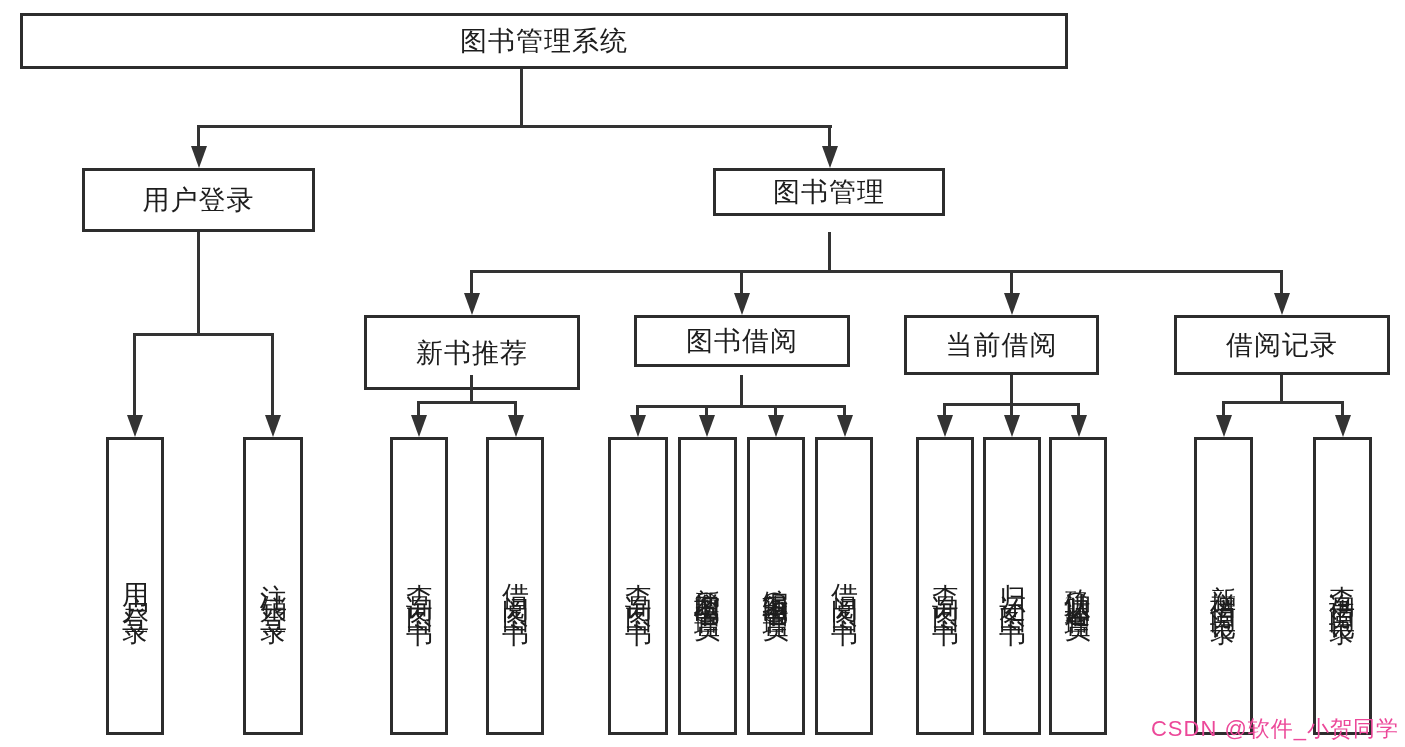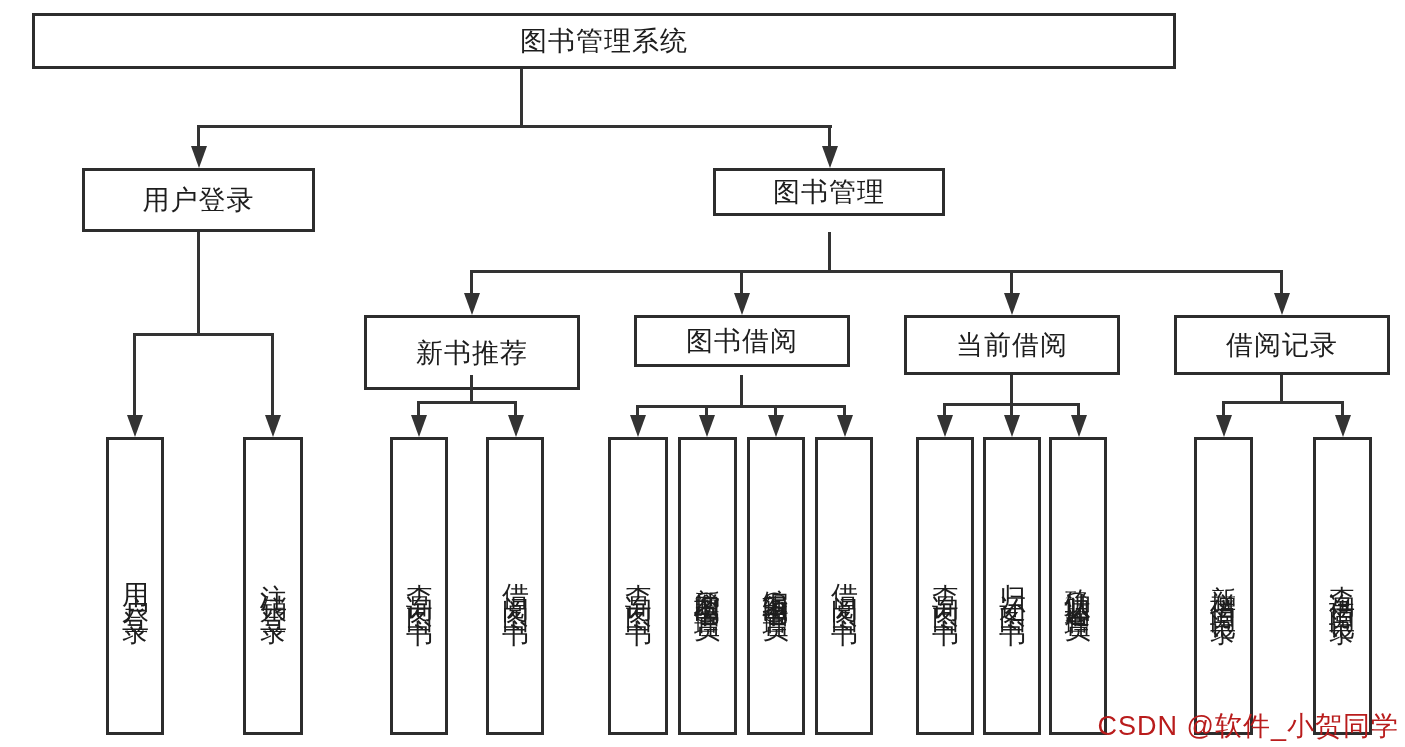--- a/index.html
+++ b/index.html
@@ -28,29 +28,29 @@
   .leaf.lng span{ letter-spacing:4px; font-size:26px; }
   .vline{ position:absolute; width:3px; background:#333333; }
   .hline{ position:absolute; height:3px; background:#333333; }
   .arrow{
     position:absolute; width:0; height:0;
     border-left:8px solid transparent; border-right:8px solid transparent;
     border-top:22px solid #333333;
   }
   .watermark{
     position:absolute; right:6px; bottom:3px;
-    font-size:27px; color:#b91c1c; letter-spacing:1px; z-index:5;
+    font-size:22px; color:#ec4899; letter-spacing:1px; z-index:5;
   }
 </style>
 </head>
 <body>
 
 <div id="stage">
 
-  <div class="box" style="left:32px; top:13px; width:1144px; height:56px;">
+  <div class="box" style="left:20px; top:13px; width:1048px; height:56px;">
     <span>图书管理系统</span>
   </div>
 
   <div class="vline" style="left:520px; top:69px; height:58px;"></div>
   <div class="hline" style="left:197px; top:125px; width:635px;"></div>
   <div class="vline" style="left:197px; top:125px; height:23px;"></div>
   <div class="arrow" style="left:191px; top:146px;"></div>
   <div class="vline" style="left:828px; top:125px; height:23px;"></div>
   <div class="arrow" style="left:822px; top:146px;"></div>
 
@@ -78,21 +78,21 @@
   <div class="arrow" style="left:1004px; top:293px;"></div>
   <div class="vline" style="left:1280px; top:270px; height:25px;"></div>
   <div class="arrow" style="left:1274px; top:293px;"></div>
 
   <div class="box" style="left:364px; top:315px; width:216px; height:75px;">
     <span>新书推荐</span>
   </div>
   <div class="box" style="left:634px; top:315px; width:216px; height:52px;">
     <span>图书借阅</span>
   </div>
-  <div class="box" style="left:904px; top:315px; width:216px; height:60px;">
+  <div class="box" style="left:904px; top:315px; width:195px; height:60px;">
     <span>当前借阅</span>
   </div>
   <div class="box" style="left:1174px; top:315px; width:216px; height:60px;">
     <span>借阅记录</span>
   </div>
 
   <div class="vline" style="left:470px; top:375px; height:29px;"></div>
   <div class="hline" style="left:417px; top:401px; width:100px;"></div>
   <div class="vline" style="left:417px; top:401px; height:16px;"></div>
   <div class="arrow" style="left:411px; top:415px;"></div>

